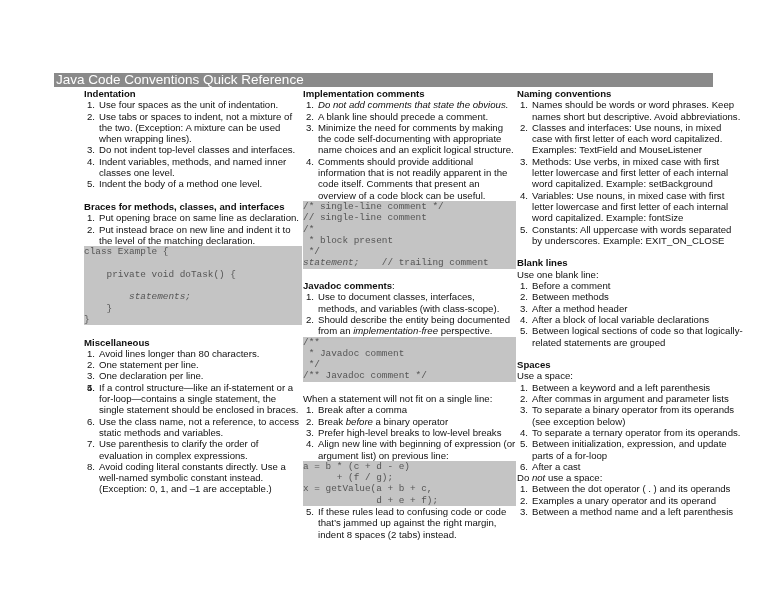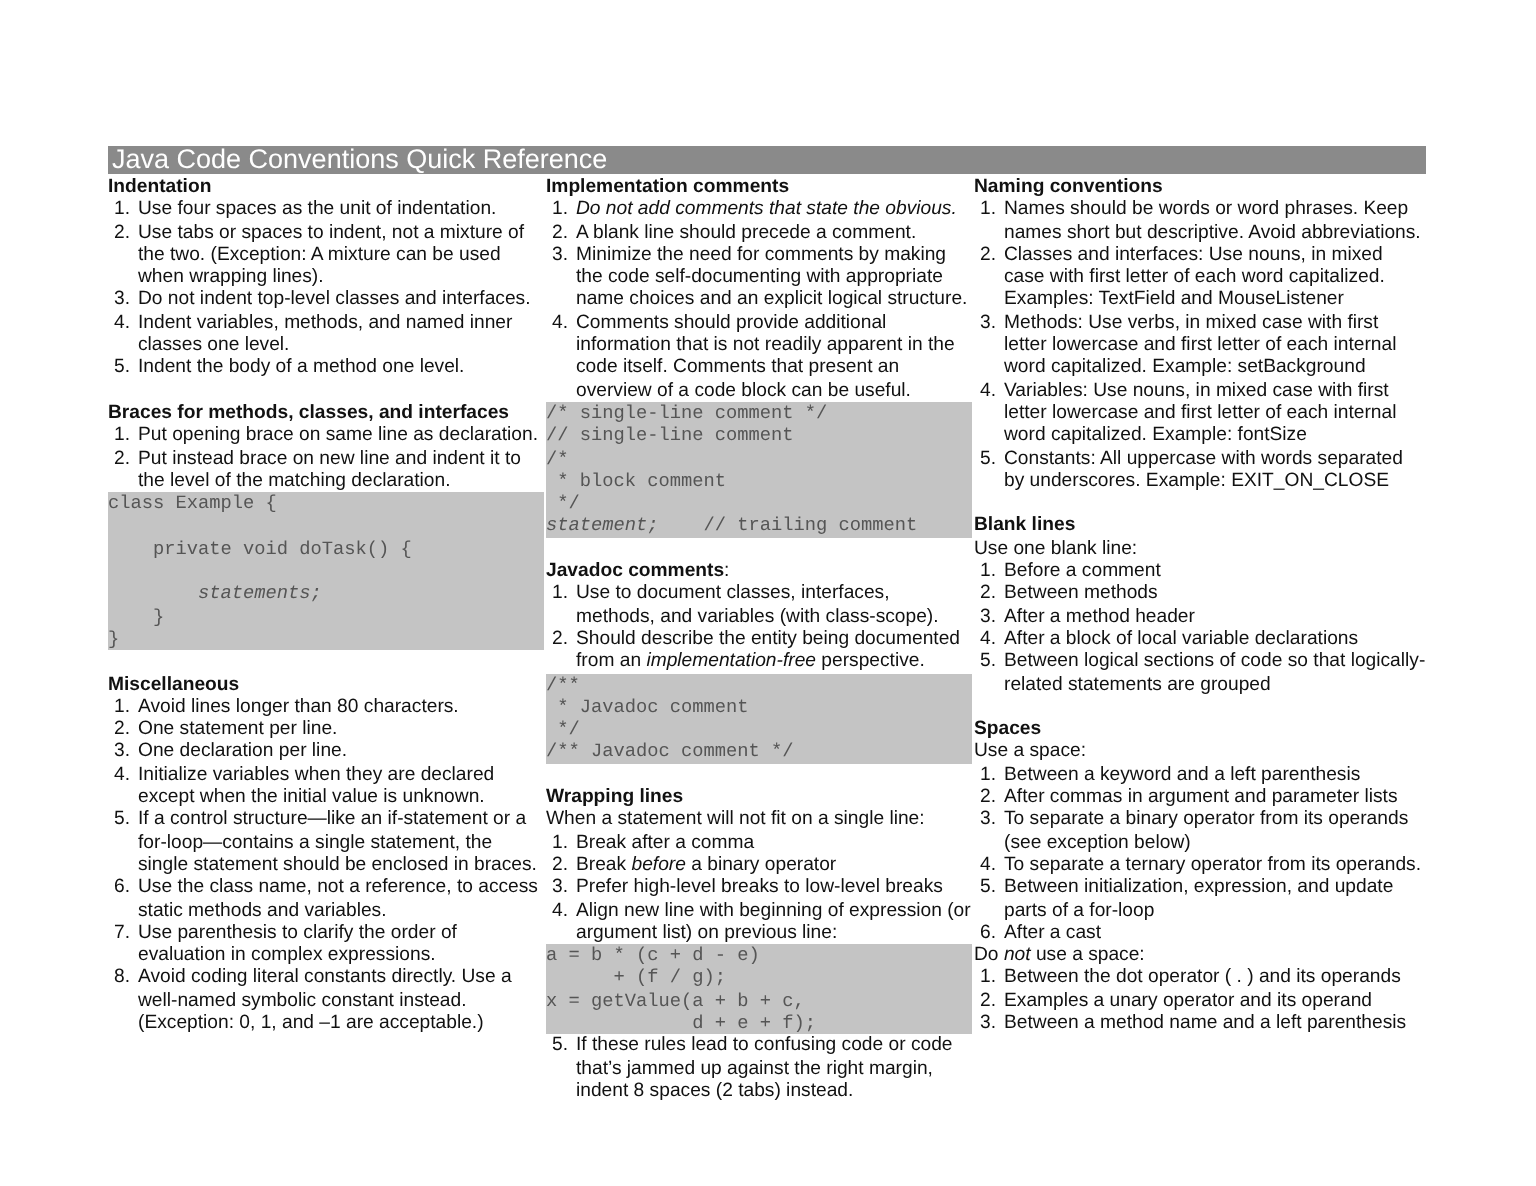--- a/index.html
+++ b/index.html
@@ -4,21 +4,21 @@
 <style>
   html, body { margin:0; padding:0; background:#ffffff; }
   body { width:768px; height:593px; position:relative; overflow:hidden;
          font-family:"Liberation Sans", sans-serif; color:#111; }
   .page { position:absolute; left:0; top:16px; width:768px; height:593px; }
   .header { position:absolute; left:54px; top:57px; width:659px; height:14px;
             background:#8a8a8a; color:#ffffff; display:flex; justify-content:space-between;
             align-items:center; box-sizing:border-box; padding:0 2px; }
   .header .title { font-size:13.5px; line-height:14px; letter-spacing:0px; }
   .header .url { font-size:16px; line-height:14px;margin-top:33px; }
-  .col { position:absolute; top:72px; font-size:9.6px; line-height:11.3px; }
+  .col { position:absolute; top:72px; font-size:9.6px; line-height:11.3px;margin-left:30px; }
   .col1 { left:54px; width:218px; }
   .col2 { left:273px; width:213px; }
   .col3 { left:487px; width:226px; }
   h3 { font-size:9.6px; font-weight:bold; margin:0; line-height:11.3px; }
   h3 .normal { font-weight:normal; }
   ol { margin:0; padding:0; list-style:none; }
   ol li { position:relative; padding-left:15px; }
   ol li .num { position:absolute; left:3px; top:0; }
   .intro { margin:0; }
   .gap { height:11.3px; }
@@ -59,52 +59,51 @@
       </ol>
       <div class="code code1"><div>class Example {</div><div>​</div><div>    private void doTask() {</div><div>​</div><div><i>        statements;</i></div><div>    }</div><div>}</div></div>
     </section>
     <div class="gap"></div>
     <section>
       <h3>Miscellaneous</h3>
       <ol>
         <li><span class="num">1.</span><span>Avoid lines longer than 80 characters.</span></li>
         <li><span class="num">2.</span><span>One statement per line.</span></li>
         <li><span class="num">3.</span><span>One declaration per line.</span></li>
-        <li><span class="num">4.</span><span>Initialize variables when they are declared except when the initial value is unknown.</span></li>
+        <li><span class="num">4.</span></li>
         <li><span class="num">5.</span><span>If a control structure—like an if-statement or a for-loop—contains a single statement, the single statement should be enclosed in braces.</span></li>
         <li><span class="num">6.</span><span>Use the class name, not a reference, to access static methods and variables.</span></li>
         <li><span class="num">7.</span><span>Use parenthesis to clarify the order of evaluation in complex expressions.</span></li>
         <li><span class="num">8.</span><span>Avoid coding literal constants directly. Use a well-named symbolic constant instead. (Exception: 0, 1, and –1 are acceptable.)</span></li>
       </ol>
     </section>
   </div>
 
   <div class="col col2">
     <section>
       <h3>Implementation comments</h3>
       <ol>
         <li><span class="num">1.</span><em>Do not add comments that state the obvious.</em></li>
         <li><span class="num">2.</span><span>A blank line should precede a comment.</span></li>
         <li><span class="num">3.</span><span>Minimize the need for comments by making the code self-documenting with appropriate name choices and an explicit logical structure.</span></li>
         <li><span class="num">4.</span><span>Comments should provide additional information that is not readily apparent in the code itself. Comments that present an overview of a code block can be useful.</span></li>
       </ol>
-      <div class="code code2"><div>/* single-line comment */</div><div>// single-line comment</div><div>/*</div><div> * block comment</div><div> */</div><div><i>statement;</i><span>    // trailing comment</span></div></div>
+      <div class="code code2"><div>/* single-line comment */</div><div>// single-line comment</div><div>/*</div><div> * block present</div><div> */</div><div><i>statement;</i><span>    // trailing comment</span></div></div>
     </section>
     <div class="gap"></div>
     <section>
       <h3><span>Javadoc comments</span><span class="normal">:</span></h3>
       <ol>
         <li><span class="num">1.</span><span>Use to document classes, interfaces, methods, and variables (with class-scope).</span></li>
         <li><span class="num">2.</span><span>Should describe the entity being documented from an </span><em>implementation-free</em><span> perspective.</span></li>
       </ol>
       <div class="code code2"><div>/**</div><div> * Javadoc comment</div><div> */</div><div>/** Javadoc comment */</div></div>
     </section>
     <div class="gap"></div>
     <section>
-      <h3>Wrapping lines</h3>
       <p class="intro">When a statement will not fit on a single line:</p>
       <ol>
         <li><span class="num">1.</span><span>Break after a comma</span></li>
         <li><span class="num">2.</span><span>Break </span><em>before</em><span> a binary operator</span></li>
         <li><span class="num">3.</span><span>Prefer high-level breaks to low-level breaks</span></li>
         <li><span class="num">4.</span><span>Align new line with beginning of expression (or argument list) on previous line:</span></li>
       </ol>
       <div class="code code2"><div>a = b * (c + d - e)</div><div>      + (f / g);</div><div>x = getValue(a + b + c,</div><div>             d + e + f);</div></div>
       <ol>
         <li><span class="num">5.</span><span>If these rules lead to confusing code or code that’s jammed up against the right margin, indent 8 spaces (2 tabs) instead.</span></li>

